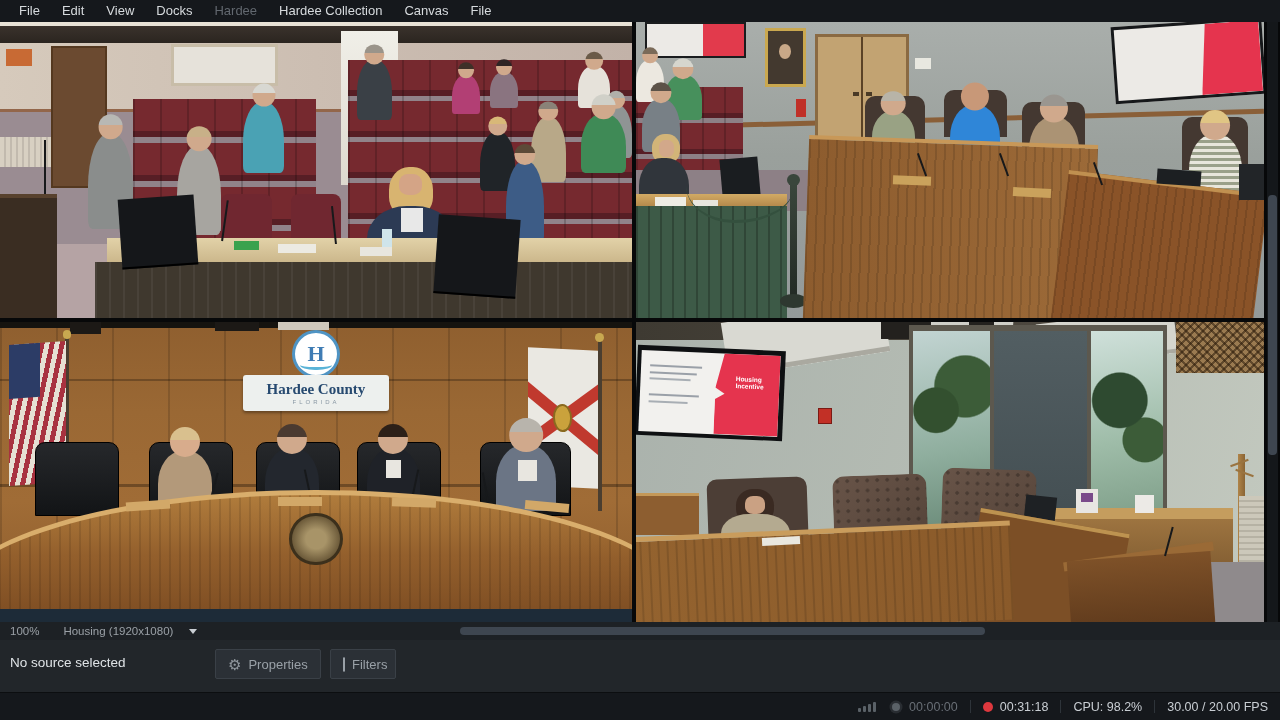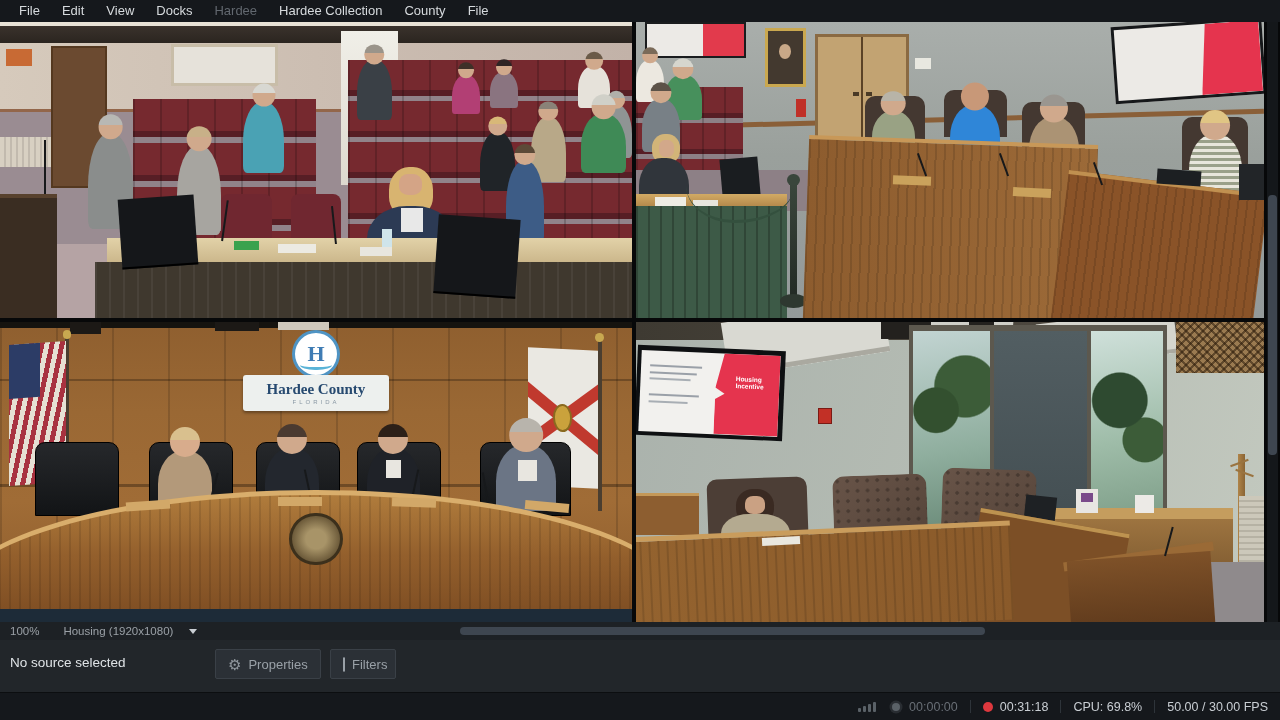--- a/index.html
+++ b/index.html
@@ -59,21 +59,21 @@
 </head>
 <body>
 
 <div class="menubar">
   <span class="menu-item">File</span>
   <span class="menu-item">Edit</span>
   <span class="menu-item">View</span>
   <span class="menu-item">Docks</span>
   <span class="menu-item disabled">Hardee</span>
   <span class="menu-item">Hardee Collection</span>
-  <span class="menu-item">County</span>
+  <span class="menu-item">Canvas</span>
   <span class="menu-item">File</span>
 </div>
 
 <div class="canvas">
 
   <div class="feed" id="feed-tl">
     <div style="left:0;top:0;width:100%;height:1.6%;background:#e8e2d6"></div>
     <div style="left:0;top:1.5%;width:100%;height:6%;background:linear-gradient(#3a322c,#2a241f)"></div>
     <div style="left:0;top:7%;width:100%;height:23.5%;background:linear-gradient(90deg,#d6cabc,#c2b2a8)"></div>
     <div style="left:0;top:30%;width:100%;height:45%;background:#9a8c92"></div>
@@ -333,16 +333,16 @@
       <span style="height:6px"></span>
       <span style="height:8px"></span>
       <span style="height:10px"></span>
   </span>
   <span class="streamdot"></span>
   <span class="dim">00:00:00</span>
   <span class="sep"></span>
   <span class="recdot"></span>
   <span>00:31:18</span>
   <span class="sep"></span>
-  <span>CPU: 69.8%</span>
+  <span>CPU: 98.2%</span>
   <span class="sep"></span>
-  <span>50.00 / 30.00 FPS</span>
+  <span>30.00 / 20.00 FPS</span>
 </div>
 
 </body></html>

